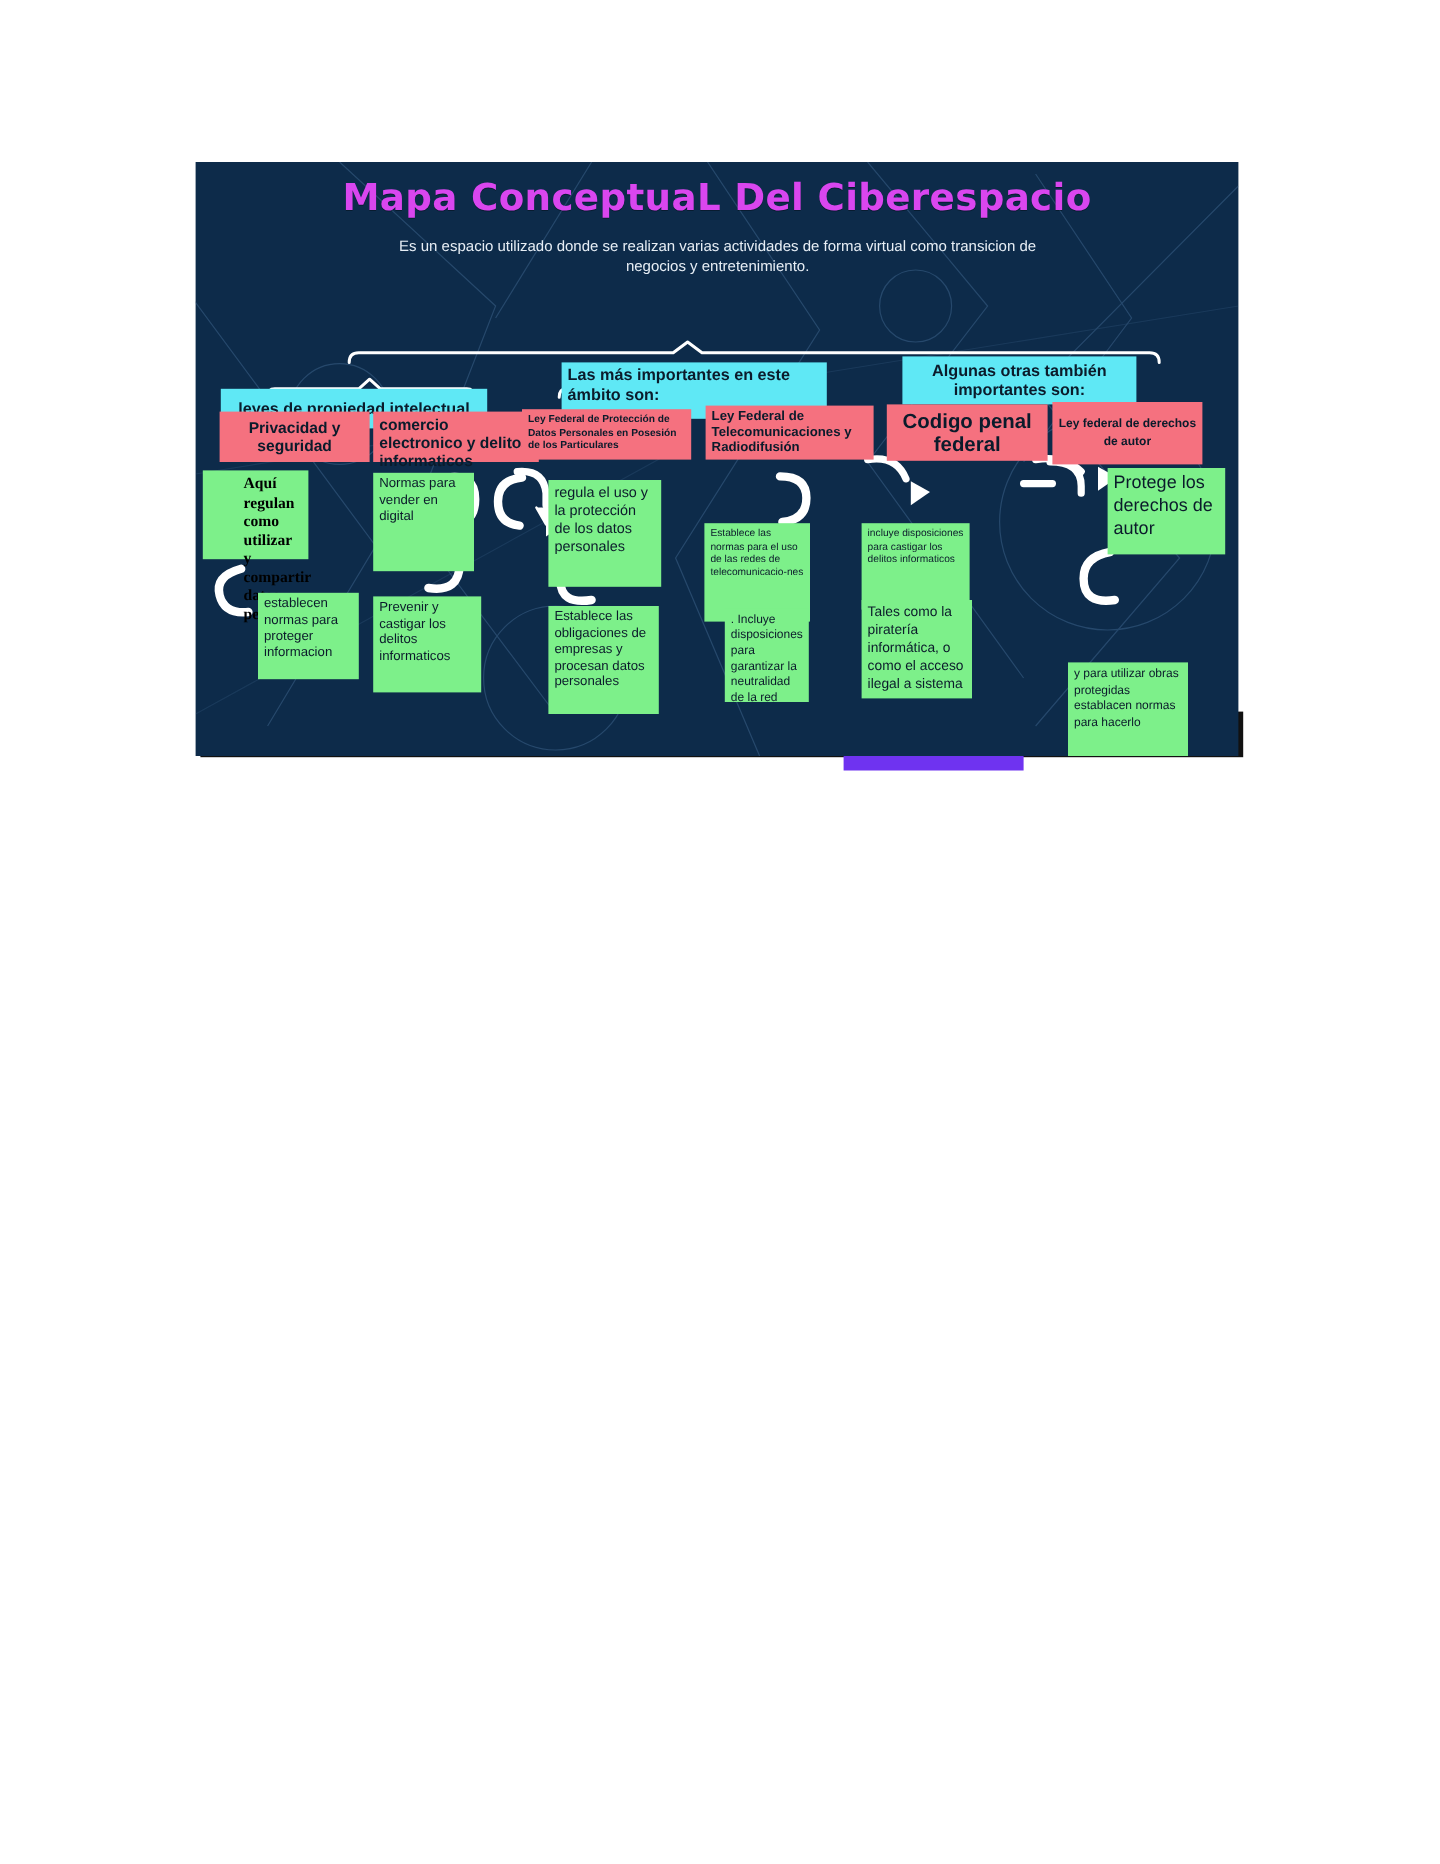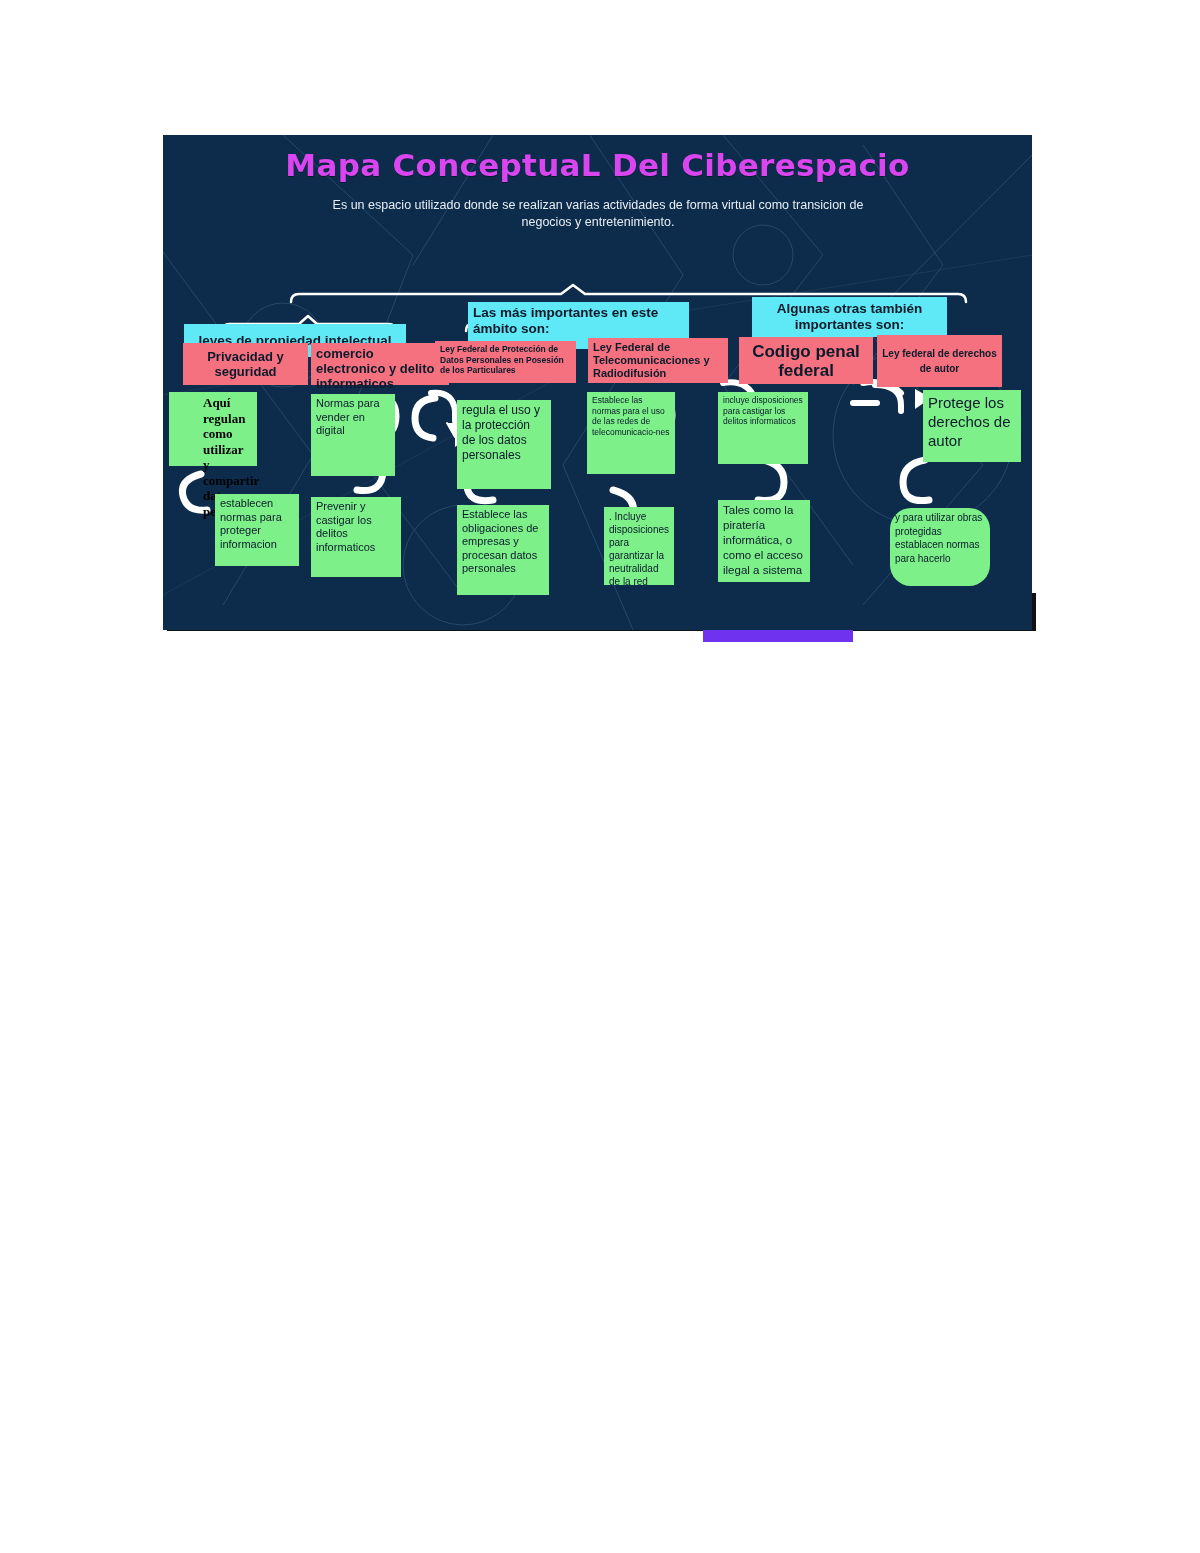--- a/index.html
+++ b/index.html
@@ -84,21 +84,21 @@
     line-height:16px;
   }
   .lvl2.center{display:flex;align-items:center;justify-content:center;text-align:center;}
   .lvl3{
     font-size:13px; font-weight:bold; line-height:15px;
   }
   .lvl3.center{display:flex;align-items:center;justify-content:center;text-align:center;}
   .lvl3.small{font-size:8.5px;line-height:10.5px;font-weight:bold;}
   .lvl3.big{font-size:17px;line-height:19px;}
   .leaf{font-size:11px;line-height:13.5px;}
-  .leaf.tiny{font-size:8.5px;line-height:10.5px;}
+  .leaf.tiny{font-size:8.5px;line-height:10.5px;margin-top:44px;}
   .leaf.big{font-size:15px;line-height:19px;}
   .leaf.serif-bold{
     font-family:"Liberation Serif", serif;
     font-weight:bold;font-size:13px;line-height:15.5px;
     color:#000;
     padding-left:34px;
   }
 
   
   #connectors{position:absolute;left:0;top:0;width:869px;height:495px;}
@@ -215,16 +215,16 @@
     <div class="node pink lvl3 big center" style="left:576px;top:202px;width:134px;height:47px;">Codigo penal federal</div>
 
     <div class="node pink lvl3 center" style="left:714px;top:200px;width:125px;height:52px;font-size:10px;line-height:15px;">Ley federal de derechos de autor</div>
 
     <div class="node green leaf tiny" style="left:555px;top:257px;width:90px;height:72px;">incluye disposiciones para castigar los delitos informaticos</div>
 
     <div class="node green leaf" style="left:555px;top:365px;width:92px;height:82px;font-size:11.5px;line-height:15px;">Tales como la piratería informática, o como el acceso ilegal a  sistema</div>
 
     <div class="node green leaf big" style="left:760px;top:255px;width:98px;height:72px;">Protege los derechos de autor</div>
 
-    <div class="node green leaf tiny" style="left:727px;top:373px;width:100px;height:78px;font-size:10px;line-height:13.5px;border-radius:21px;">y para utilizar obras protegidas establacen normas para hacerlo</div>
+    <div class="node green leaf tiny" style="left:727px;top:373px;width:100px;height:78px;font-size:10px;line-height:13.5px;">y para utilizar obras protegidas establacen normas para hacerlo</div>
 
   </div>
 </div>
 
 </body></html>

